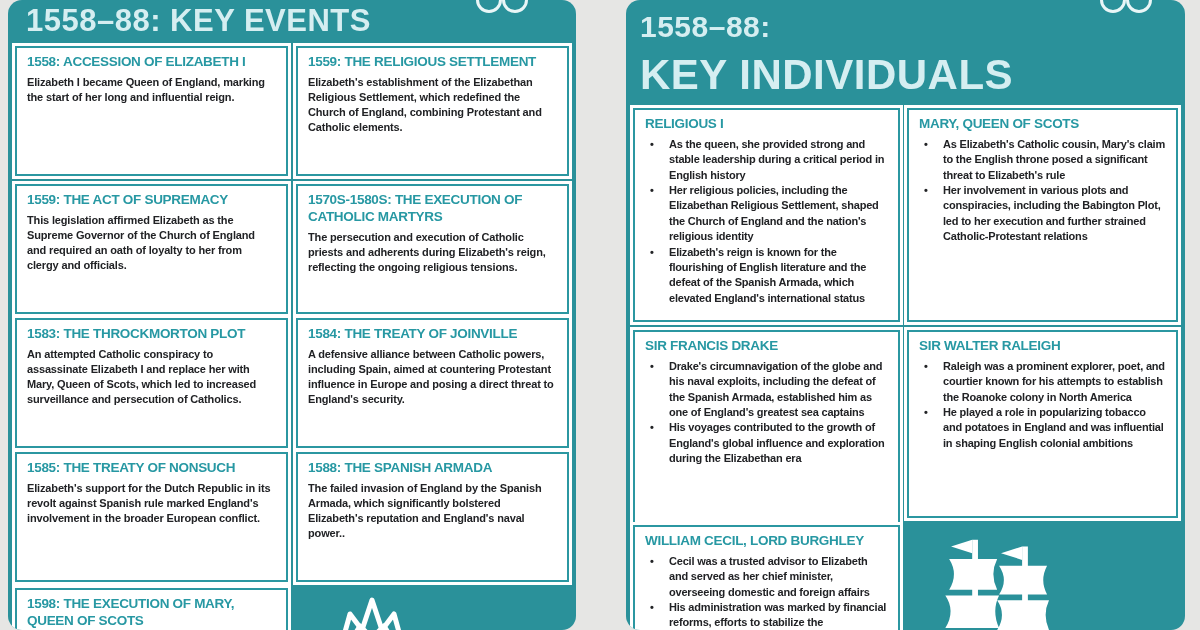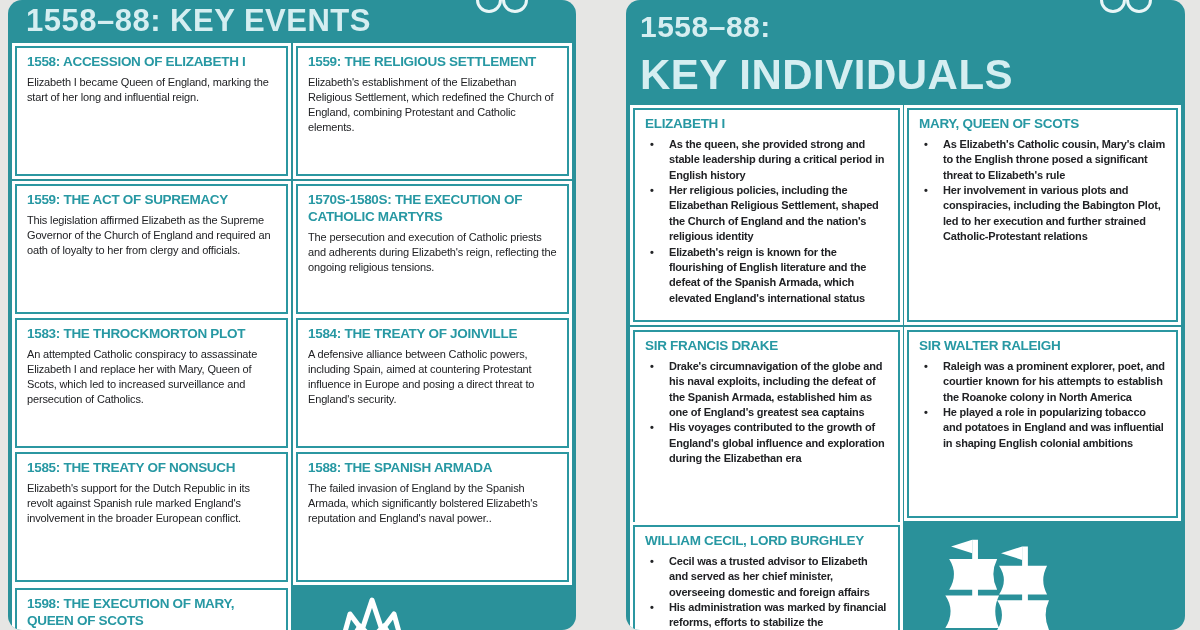--- a/index.html
+++ b/index.html
@@ -57,21 +57,21 @@
   .card-title{
     color:var(--title-teal);
     font-weight:bold;
     font-size:13.5px;
     letter-spacing:-0.3px;
     line-height:1.25;
     margin-bottom:4px;
   }
   .card-body{
     color:var(--ink);
-    font-weight:normal;
+    font-weight:bold;
     font-size:11px;
     letter-spacing:-0.15px;
     line-height:1.38;
   }
   .bullet-row{
     display:flex;
     color:var(--ink);
     font-weight:bold;
     font-size:11px;
     letter-spacing:-0.2px;
@@ -145,21 +145,21 @@
   </div>
 </div>
 
 <div class="panel" id="right-panel">
   <div class="panel-header" id="right-header-1">1558–88:</div>
   <div class="panel-header" id="right-header-2">KEY INDIVIDUALS</div>
   <div class="deco-circle" style="left:474px;"></div>
   <div class="deco-circle" style="left:500px;"></div>
 
   <div class="card" style="left:7px;top:108px;width:267px;height:214px;">
-    <div class="card-title">ELIZABETH I</div>
+    <div class="card-title">RELIGIOUS I</div>
     <div class="bullet-row">
       <span class="bullet-marker">•</span>
       <span class="bullet-text">As the queen, she provided strong and stable leadership during a critical period in English history</span>
     </div>
     <div class="bullet-row">
       <span class="bullet-marker">•</span>
       <span class="bullet-text">Her religious policies, including the Elizabethan Religious Settlement, shaped the Church of England and the nation's religious identity</span>
     </div>
     <div class="bullet-row">
       <span class="bullet-marker">•</span>

